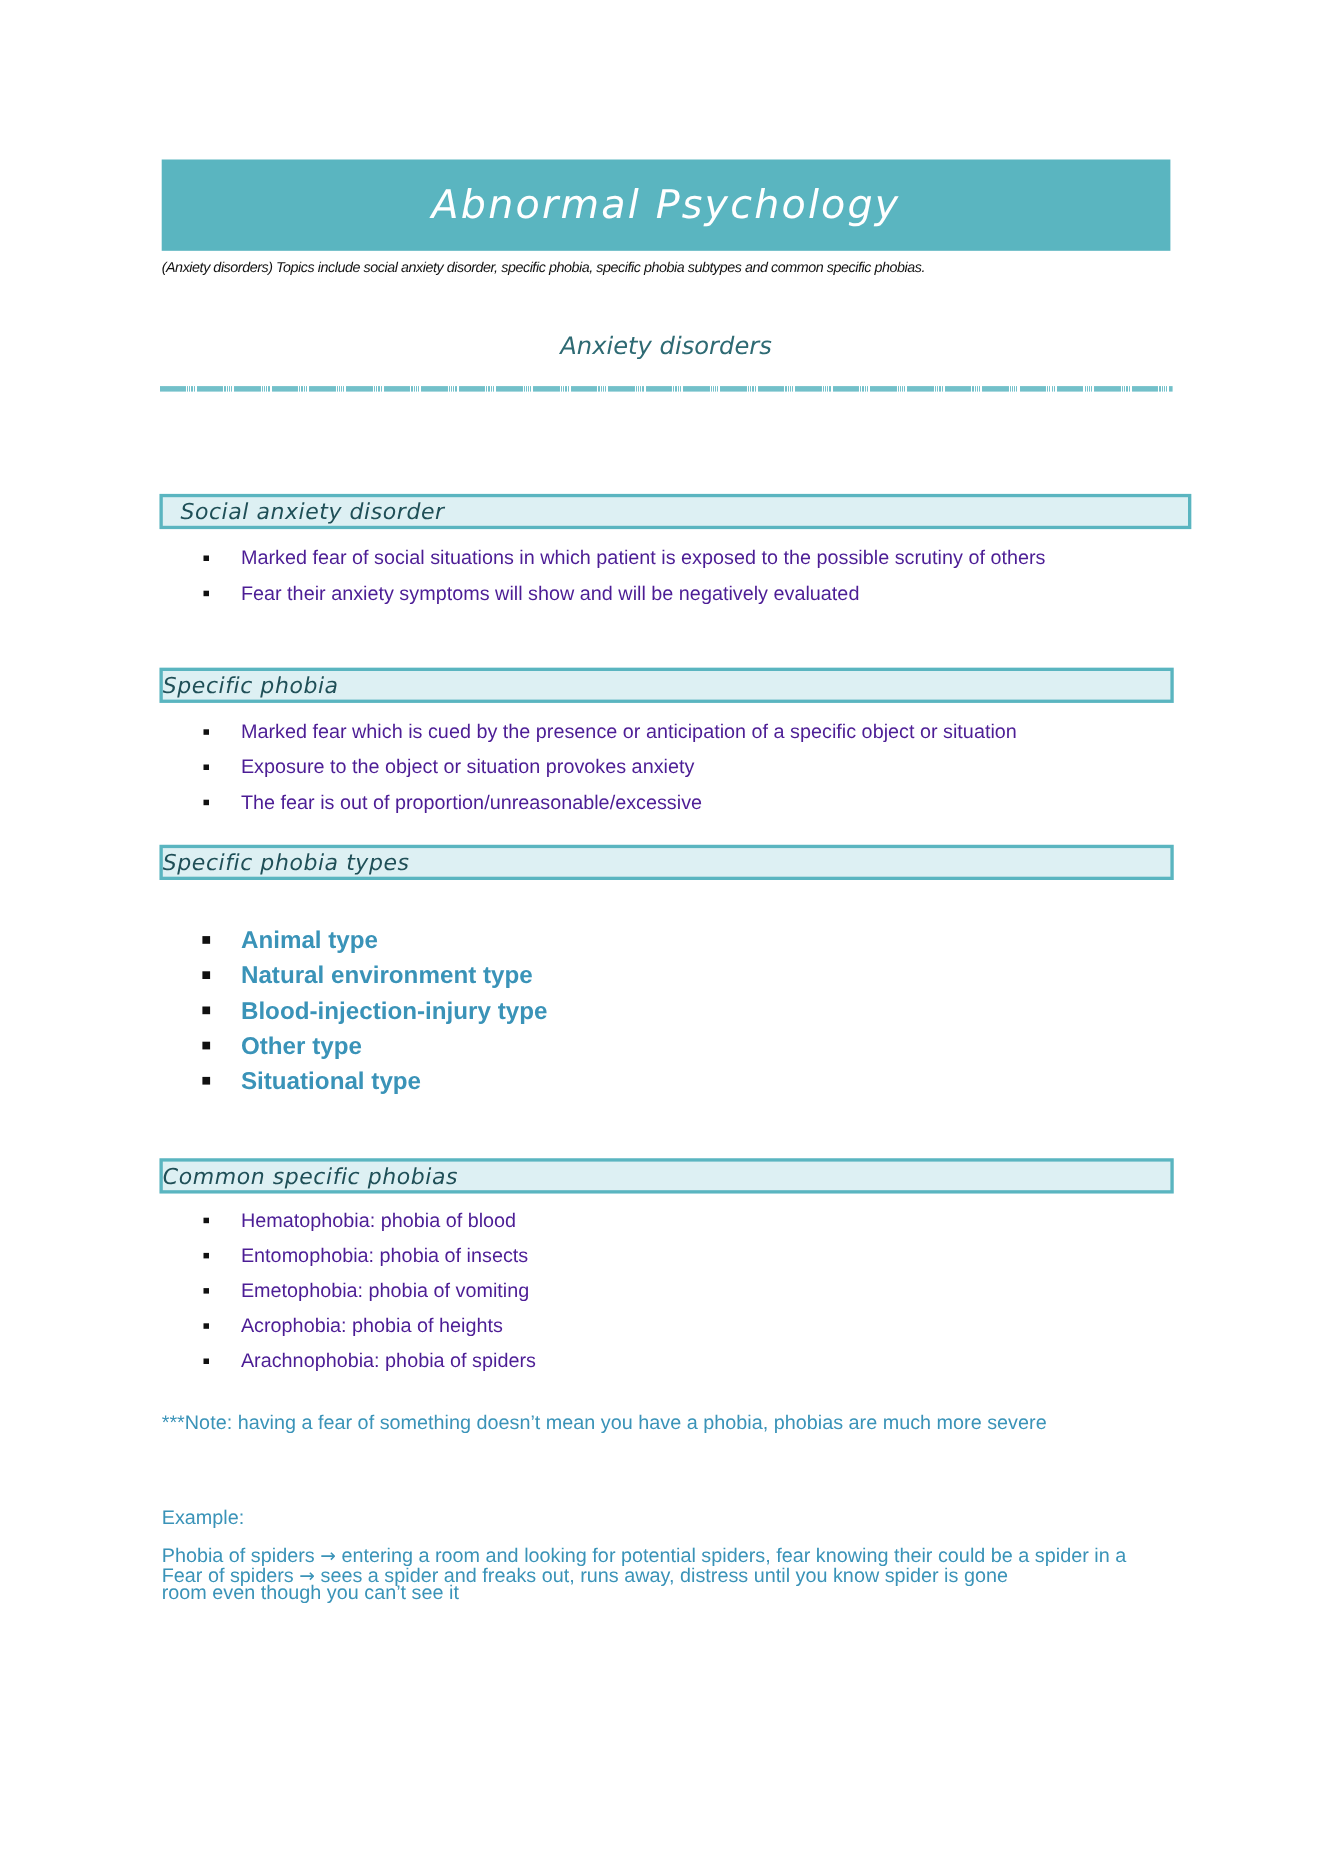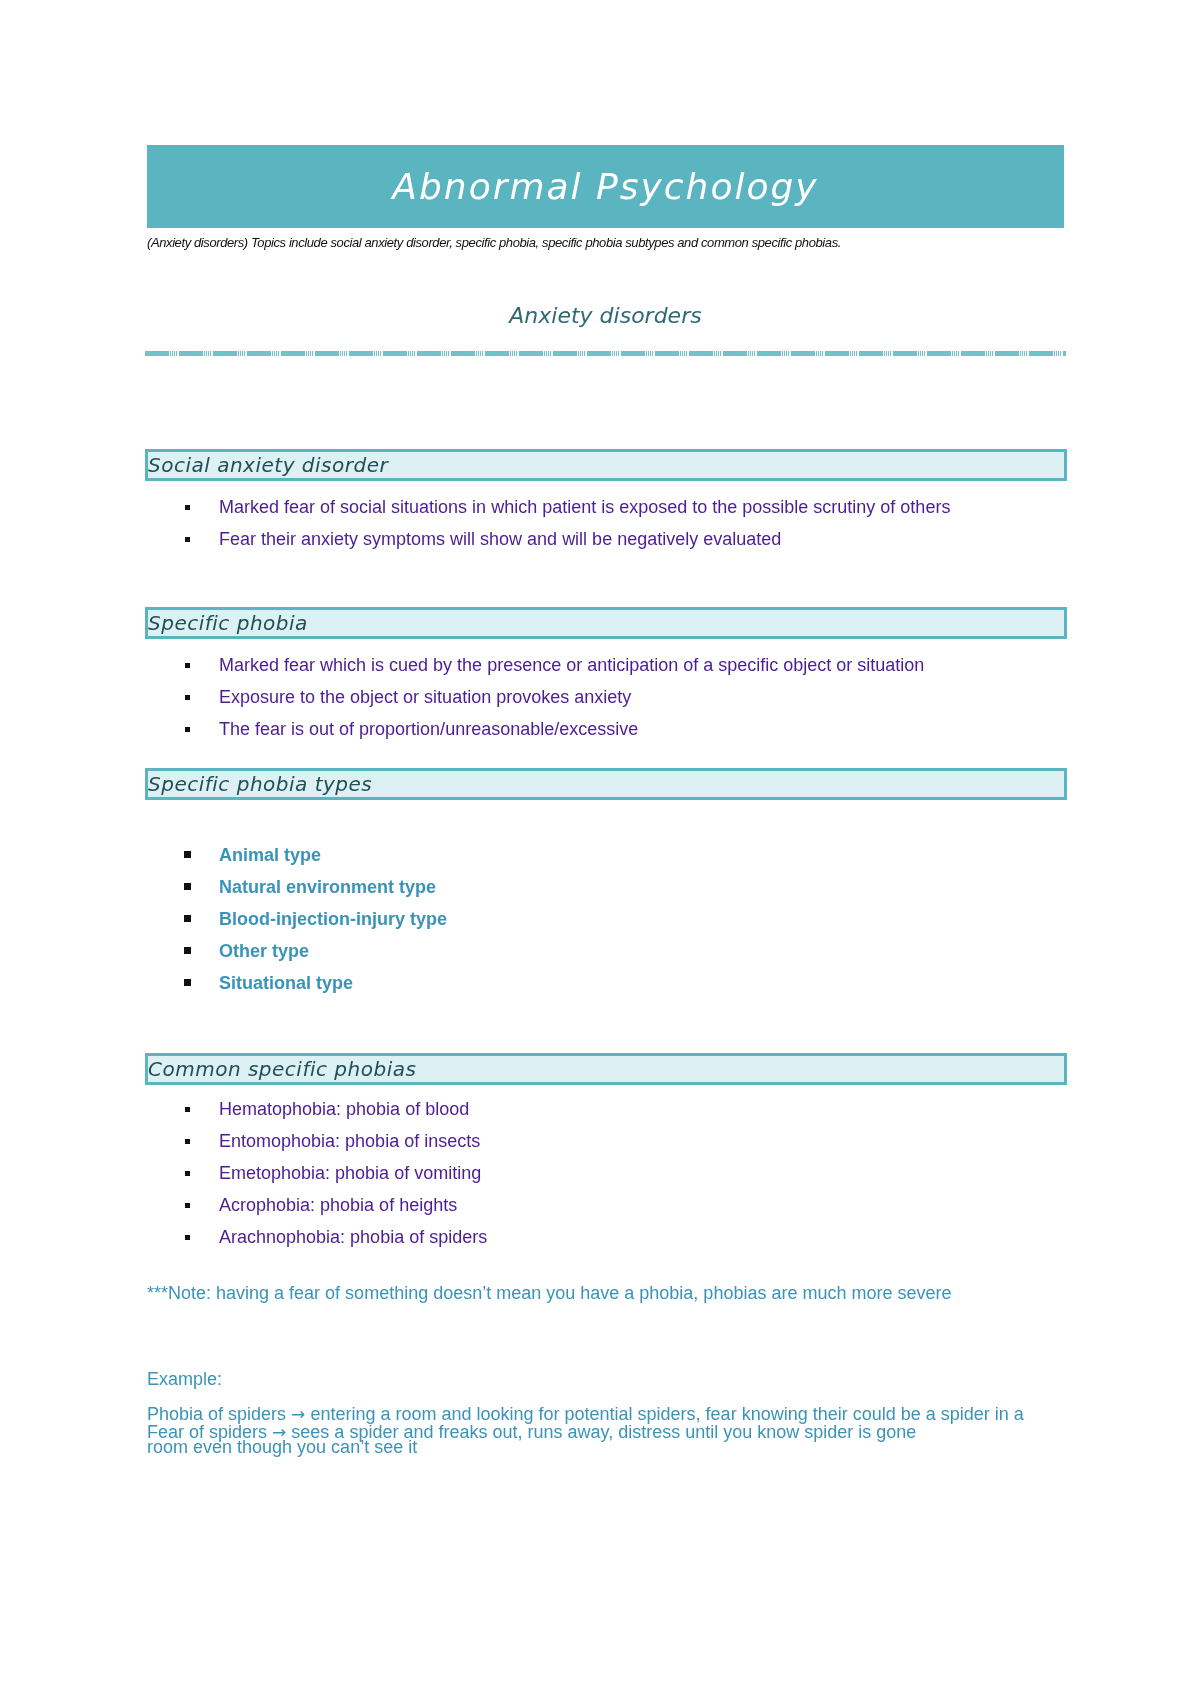--- a/index.html
+++ b/index.html
@@ -35,21 +35,21 @@
   .heading span { display: block; padding-left: 0px; font-family: "DejaVu Sans", sans-serif;
                   font-style: italic; font-size: 20px; line-height: 26px; color: #1f4f57;
                   letter-spacing: 0.5px; }
 
   ul.bullets { position: absolute; left: 0; margin: 0; padding: 0; list-style: none; }
   ul.bullets li { position: relative; padding-left: 219px; height: 32px; line-height: 32px;
                   font-family: "Liberation Sans", sans-serif; font-size: 18px; color: #4c1d95;
                   white-space: nowrap; }
   ul.bullets li::before { content: ""; position: absolute; left: 185px; top: 14px;
                           width: 5px; height: 5px; background: #111; }
-  ul.bullets.types li { color: #3a93b8; font-weight: bold; font-size: 18px; }
+  ul.bullets.types li { color: #3a93b8; font-weight: bold; font-size: 22px; }
   ul.bullets.types li::before { width: 7px; height: 7px; top: 12px; left: 184px; }
 
   .note { position: absolute; left: 147px; width: 920px; font-family: "Liberation Sans", sans-serif;
           font-size: 18px; line-height: 33px; color: #3a93b8; }
   .arrow { font-family: "DejaVu Sans", sans-serif; font-size: 17px; }
 </style>
 </head>
 <body>
 
 <div class="page">
@@ -57,21 +57,21 @@
   <div class="title-bar">
     <h1>Abnormal Psychology</h1>
   </div>
 
   <div class="subtitle">(Anxiety disorders) Topics include social anxiety disorder, specific phobia, specific phobia subtypes and common specific phobias.</div>
 
   <div class="section-title">Anxiety disorders</div>
 
   <div class="divider"></div>
 
-  <div class="heading" style="top:449px;">
+  <div class="heading" style="top:449px;padding-left:16px;">
     <span>Social anxiety disorder</span>
   </div>
   <ul class="bullets" style="top:491px;">
     <li>Marked fear of social situations in which patient is exposed to the possible scrutiny of others</li>
     <li>Fear their anxiety symptoms will show and will be negatively evaluated</li>
   </ul>
 
   <div class="heading" style="top:607px;">
     <span>Specific phobia</span>
   </div>

